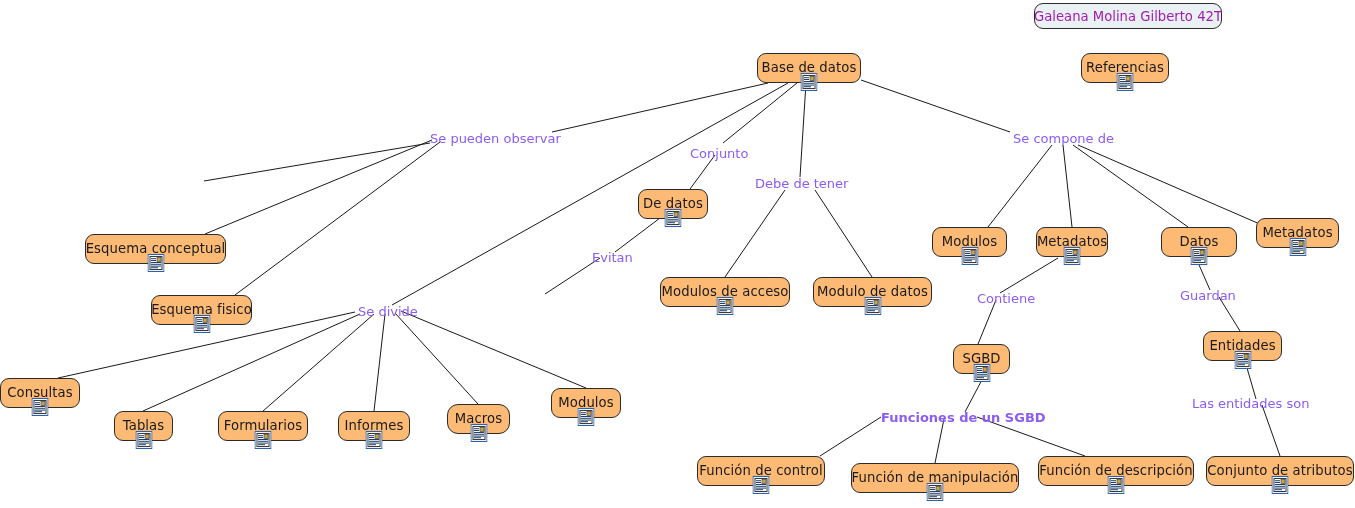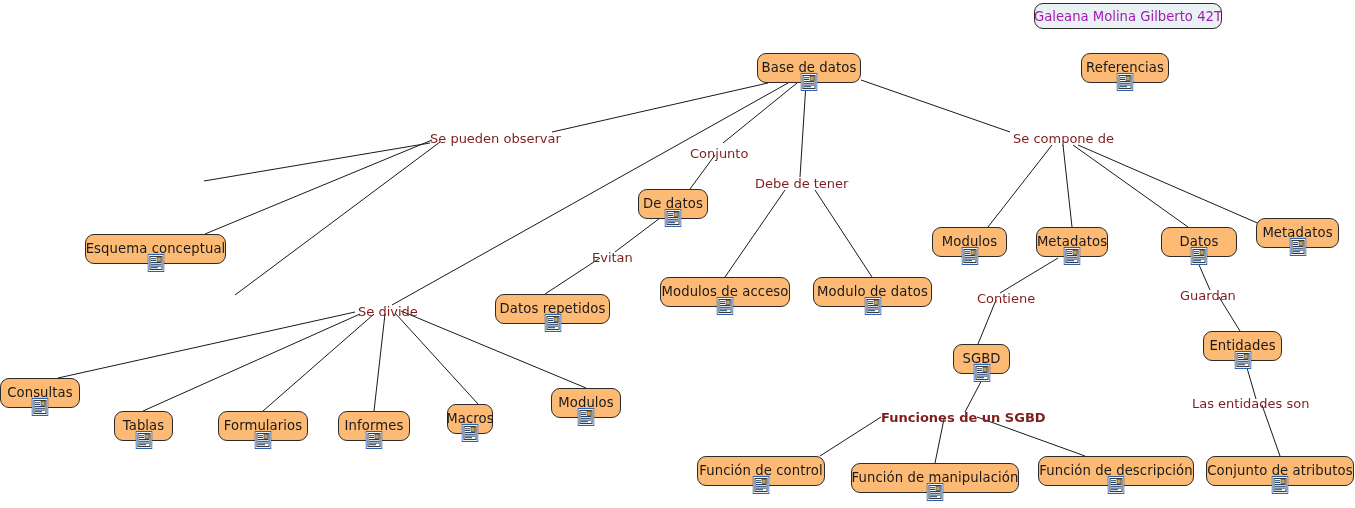--- a/index.html
+++ b/index.html
@@ -53,21 +53,21 @@
     bottom: -9px;
     transform: translateX(-50%);
     width: 17px;
     height: 18px;
     z-index: 7;
     display: block;
   }
   .link-label {
     position: absolute;
     font-size: 13px;
-    color: #7f1d1d;
+    color: #8b5cf6;
     white-space: nowrap;
     background: transparent;
     line-height: 1;
     z-index: 6;
   }
   .title-node {
     position: absolute;
     box-sizing: border-box;
     background: #eaf1f4;
     border: 1px solid #2b2b2b;
@@ -165,48 +165,48 @@
         <rect x="2.5" y="2.5" width="12" height="13" fill="#ffffff" stroke="#3a3a3a" stroke-width="1"></rect>
         <rect x="9.5" y="3.5" width="4" height="4" fill="#c8a24a" stroke="#4a4a4a" stroke-width="0.7"></rect>
         <rect x="3.5" y="4.2" width="5" height="1" fill="#20406b"></rect>
         <rect x="3.5" y="6" width="5" height="1" fill="#20406b"></rect>
         <rect x="3.5" y="8" width="10" height="1" fill="#20406b"></rect>
         <rect x="3.5" y="9.8" width="10" height="1" fill="#20406b"></rect>
         <rect x="3.5" y="11.6" width="10" height="1" fill="#20406b"></rect>
         <rect x="3.5" y="13.2" width="7" height="1" fill="#20406b"></rect>
       </svg>
     </div>
+    <div class="node" id="node-esquema-fisico" style="left: 151px; top: 295px; width: 101px;">
+      <span class="node-label">Esquema fisico</span>
+      <svg class="node-icon" viewBox="0 0 17 18">
+        <rect x="0.5" y="0.5" width="16" height="17" fill="#eef3f8" stroke="#2b5fb0" stroke-width="1"></rect>
+        <rect x="2.5" y="2.5" width="12" height="13" fill="#ffffff" stroke="#3a3a3a" stroke-width="1"></rect>
+        <rect x="9.5" y="3.5" width="4" height="4" fill="#c8a24a" stroke="#4a4a4a" stroke-width="0.7"></rect>
+        <rect x="3.5" y="4.2" width="5" height="1" fill="#20406b"></rect>
+        <rect x="3.5" y="6" width="5" height="1" fill="#20406b"></rect>
+        <rect x="3.5" y="8" width="10" height="1" fill="#20406b"></rect>
+        <rect x="3.5" y="9.8" width="10" height="1" fill="#20406b"></rect>
+        <rect x="3.5" y="11.6" width="10" height="1" fill="#20406b"></rect>
+        <rect x="3.5" y="13.2" width="7" height="1" fill="#20406b"></rect>
+      </svg>
+    </div>
     <div class="node" id="node-de-datos" style="left: 638px; top: 189px; width: 70px;">
       <span class="node-label">De datos</span>
       <svg class="node-icon" viewBox="0 0 17 18">
         <rect x="0.5" y="0.5" width="16" height="17" fill="#eef3f8" stroke="#2b5fb0" stroke-width="1"></rect>
         <rect x="2.5" y="2.5" width="12" height="13" fill="#ffffff" stroke="#3a3a3a" stroke-width="1"></rect>
         <rect x="9.5" y="3.5" width="4" height="4" fill="#c8a24a" stroke="#4a4a4a" stroke-width="0.7"></rect>
         <rect x="3.5" y="4.2" width="5" height="1" fill="#20406b"></rect>
         <rect x="3.5" y="6" width="5" height="1" fill="#20406b"></rect>
         <rect x="3.5" y="8" width="10" height="1" fill="#20406b"></rect>
         <rect x="3.5" y="9.8" width="10" height="1" fill="#20406b"></rect>
         <rect x="3.5" y="11.6" width="10" height="1" fill="#20406b"></rect>
         <rect x="3.5" y="13.2" width="7" height="1" fill="#20406b"></rect>
       </svg>
     </div>
-    <div class="node" id="node-datos-repetidos" style="left: 495px; top: 294px; width: 115px;">
-      <span class="node-label">Datos repetidos</span>
-      <svg class="node-icon" viewBox="0 0 17 18">
-        <rect x="0.5" y="0.5" width="16" height="17" fill="#eef3f8" stroke="#2b5fb0" stroke-width="1"></rect>
-        <rect x="2.5" y="2.5" width="12" height="13" fill="#ffffff" stroke="#3a3a3a" stroke-width="1"></rect>
-        <rect x="9.5" y="3.5" width="4" height="4" fill="#c8a24a" stroke="#4a4a4a" stroke-width="0.7"></rect>
-        <rect x="3.5" y="4.2" width="5" height="1" fill="#20406b"></rect>
-        <rect x="3.5" y="6" width="5" height="1" fill="#20406b"></rect>
-        <rect x="3.5" y="8" width="10" height="1" fill="#20406b"></rect>
-        <rect x="3.5" y="9.8" width="10" height="1" fill="#20406b"></rect>
-        <rect x="3.5" y="11.6" width="10" height="1" fill="#20406b"></rect>
-        <rect x="3.5" y="13.2" width="7" height="1" fill="#20406b"></rect>
-      </svg>
-    </div>
     <div class="node" id="node-modulos-de-acceso" style="left: 660px; top: 277px; width: 130px;">
       <span class="node-label">Modulos de acceso</span>
       <svg class="node-icon" viewBox="0 0 17 18">
         <rect x="0.5" y="0.5" width="16" height="17" fill="#eef3f8" stroke="#2b5fb0" stroke-width="1"></rect>
         <rect x="2.5" y="2.5" width="12" height="13" fill="#ffffff" stroke="#3a3a3a" stroke-width="1"></rect>
         <rect x="9.5" y="3.5" width="4" height="4" fill="#c8a24a" stroke="#4a4a4a" stroke-width="0.7"></rect>
         <rect x="3.5" y="4.2" width="5" height="1" fill="#20406b"></rect>
         <rect x="3.5" y="6" width="5" height="1" fill="#20406b"></rect>
         <rect x="3.5" y="8" width="10" height="1" fill="#20406b"></rect>
         <rect x="3.5" y="9.8" width="10" height="1" fill="#20406b"></rect>
@@ -361,21 +361,21 @@
         <rect x="2.5" y="2.5" width="12" height="13" fill="#ffffff" stroke="#3a3a3a" stroke-width="1"></rect>
         <rect x="9.5" y="3.5" width="4" height="4" fill="#c8a24a" stroke="#4a4a4a" stroke-width="0.7"></rect>
         <rect x="3.5" y="4.2" width="5" height="1" fill="#20406b"></rect>
         <rect x="3.5" y="6" width="5" height="1" fill="#20406b"></rect>
         <rect x="3.5" y="8" width="10" height="1" fill="#20406b"></rect>
         <rect x="3.5" y="9.8" width="10" height="1" fill="#20406b"></rect>
         <rect x="3.5" y="11.6" width="10" height="1" fill="#20406b"></rect>
         <rect x="3.5" y="13.2" width="7" height="1" fill="#20406b"></rect>
       </svg>
     </div>
-    <div class="node" id="node-macros" style="left: 447px; top: 404px; width: 46px;">
+    <div class="node" id="node-macros" style="left: 447px; top: 404px; width: 63px; border-radius: 11px;">
       <span class="node-label">Macros</span>
       <svg class="node-icon" viewBox="0 0 17 18">
         <rect x="0.5" y="0.5" width="16" height="17" fill="#eef3f8" stroke="#2b5fb0" stroke-width="1"></rect>
         <rect x="2.5" y="2.5" width="12" height="13" fill="#ffffff" stroke="#3a3a3a" stroke-width="1"></rect>
         <rect x="9.5" y="3.5" width="4" height="4" fill="#c8a24a" stroke="#4a4a4a" stroke-width="0.7"></rect>
         <rect x="3.5" y="4.2" width="5" height="1" fill="#20406b"></rect>
         <rect x="3.5" y="6" width="5" height="1" fill="#20406b"></rect>
         <rect x="3.5" y="8" width="10" height="1" fill="#20406b"></rect>
         <rect x="3.5" y="9.8" width="10" height="1" fill="#20406b"></rect>
         <rect x="3.5" y="11.6" width="10" height="1" fill="#20406b"></rect>

